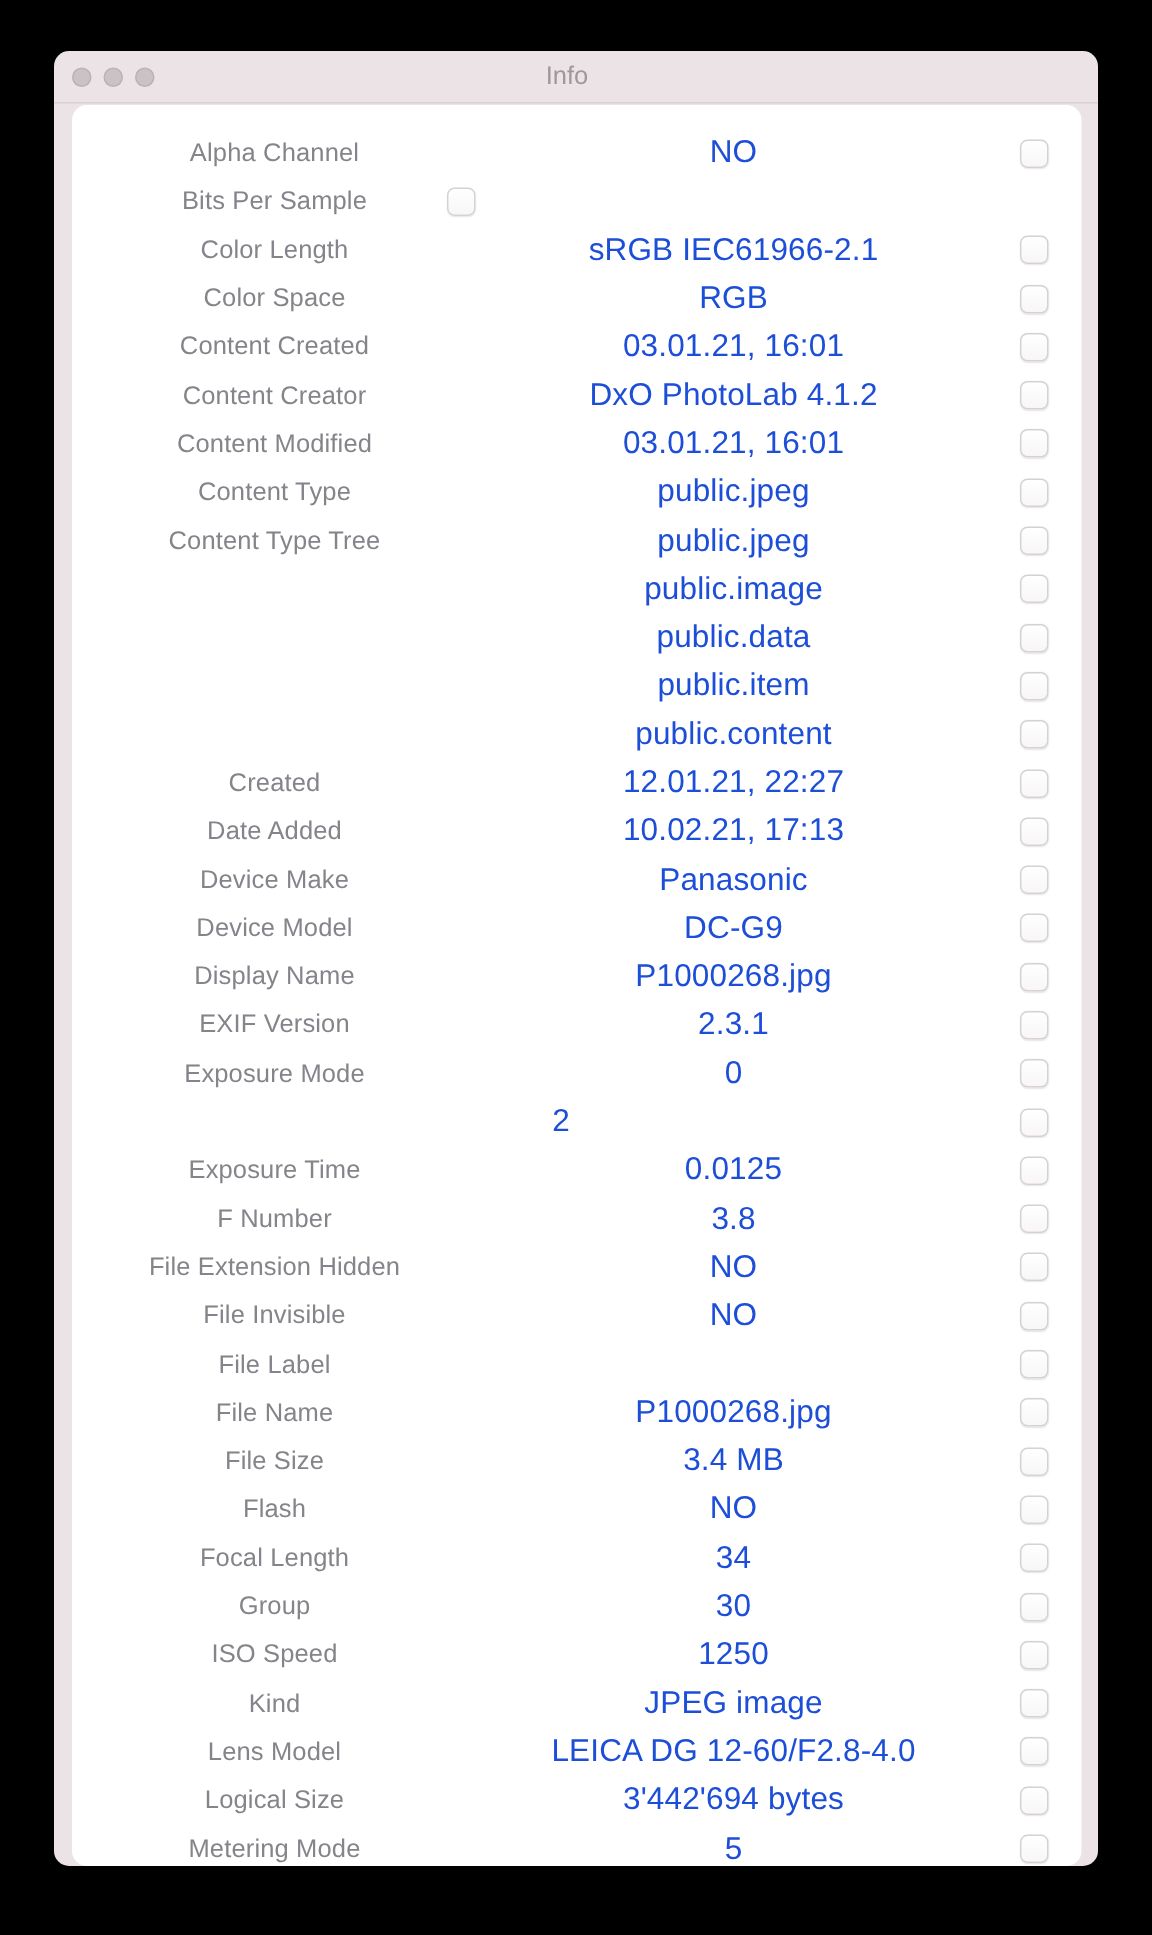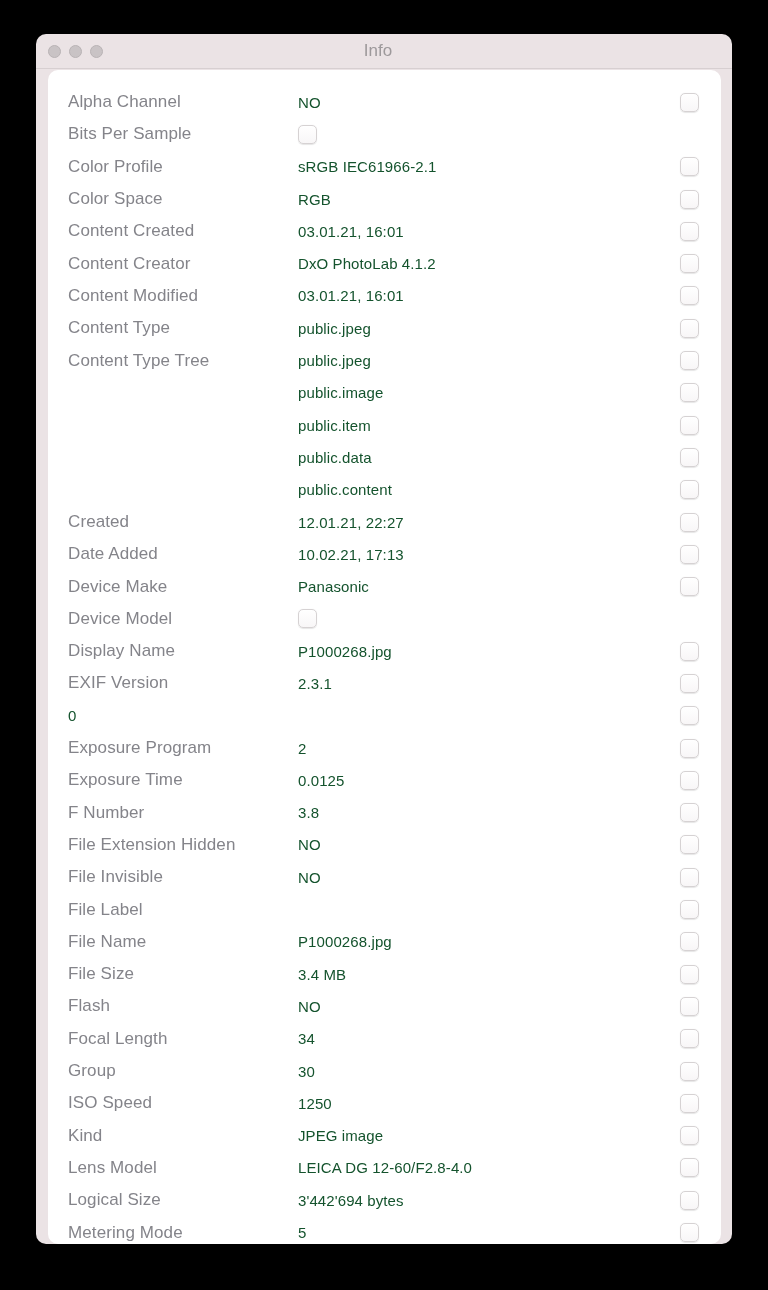--- a/index.html
+++ b/index.html
@@ -52,33 +52,34 @@
     background: #ffffff;
     border-radius: 10px;
     overflow: hidden;
     padding-top: 16px;
   }
   .row {
     display: flex;
     align-items: center;
     height: 32.3px;
     padding: 0 22px 0 20px;
+    text-align: center;
   }
   .label {
     width: 230px;
     flex-shrink: 0;
     color: #84848a;
     font-size: 17px;
     letter-spacing: 0.1px;
     white-space: nowrap;
   }
   .value {
     flex: 1;
-    color: #14532d;
-    font-size: 15px;
+    color: #1d4ed8;
+    font-size: 21px;
     letter-spacing: 0.1px;
     white-space: nowrap;
     overflow: hidden;
   }
   .checkbox {
     width: 19px; height: 19px;
     flex-shrink: 0;
     border: 1px solid #d6d2d3;
     border-radius: 5px;
     background: linear-gradient(180deg, #ffffff 0%, #f8f6f7 100%);
@@ -101,21 +102,21 @@
       <div class="row">
         <span class="label">Alpha Channel</span>
         <span class="value">NO</span>
         <span class="checkbox"></span>
       </div>
       <div class="row">
         <span class="label">Bits Per Sample</span>
         <span class="checkbox"></span>
       </div>
       <div class="row">
-        <span class="label">Color Profile</span>
+        <span class="label">Color Length</span>
         <span class="value">sRGB IEC61966-2.1</span>
         <span class="checkbox"></span>
       </div>
       <div class="row">
         <span class="label">Color Space</span>
         <span class="value">RGB</span>
         <span class="checkbox"></span>
       </div>
       <div class="row">
         <span class="label">Content Created</span>
@@ -142,26 +143,26 @@
         <span class="value">public.jpeg</span>
         <span class="checkbox"></span>
       </div>
       <div class="row">
         <span class="label"></span>
         <span class="value">public.image</span>
         <span class="checkbox"></span>
       </div>
       <div class="row">
         <span class="label"></span>
+        <span class="value">public.data</span>
+        <span class="checkbox"></span>
+      </div>
+      <div class="row">
+        <span class="label"></span>
         <span class="value">public.item</span>
-        <span class="checkbox"></span>
-      </div>
-      <div class="row">
-        <span class="label"></span>
-        <span class="value">public.data</span>
         <span class="checkbox"></span>
       </div>
       <div class="row">
         <span class="label"></span>
         <span class="value">public.content</span>
         <span class="checkbox"></span>
       </div>
       <div class="row">
         <span class="label">Created</span>
         <span class="value">12.01.21, 22:27</span>
@@ -172,38 +173,39 @@
         <span class="value">10.02.21, 17:13</span>
         <span class="checkbox"></span>
       </div>
       <div class="row">
         <span class="label">Device Make</span>
         <span class="value">Panasonic</span>
         <span class="checkbox"></span>
       </div>
       <div class="row">
         <span class="label">Device Model</span>
+        <span class="value">DC-G9</span>
         <span class="checkbox"></span>
       </div>
       <div class="row">
         <span class="label">Display Name</span>
         <span class="value">P1000268.jpg</span>
         <span class="checkbox"></span>
       </div>
       <div class="row">
         <span class="label">EXIF Version</span>
         <span class="value">2.3.1</span>
         <span class="checkbox"></span>
       </div>
       <div class="row">
+        <span class="label">Exposure Mode</span>
         <span class="value">0</span>
         <span class="checkbox"></span>
       </div>
       <div class="row">
-        <span class="label">Exposure Program</span>
         <span class="value">2</span>
         <span class="checkbox"></span>
       </div>
       <div class="row">
         <span class="label">Exposure Time</span>
         <span class="value">0.0125</span>
         <span class="checkbox"></span>
       </div>
       <div class="row">
         <span class="label">F Number</span>

